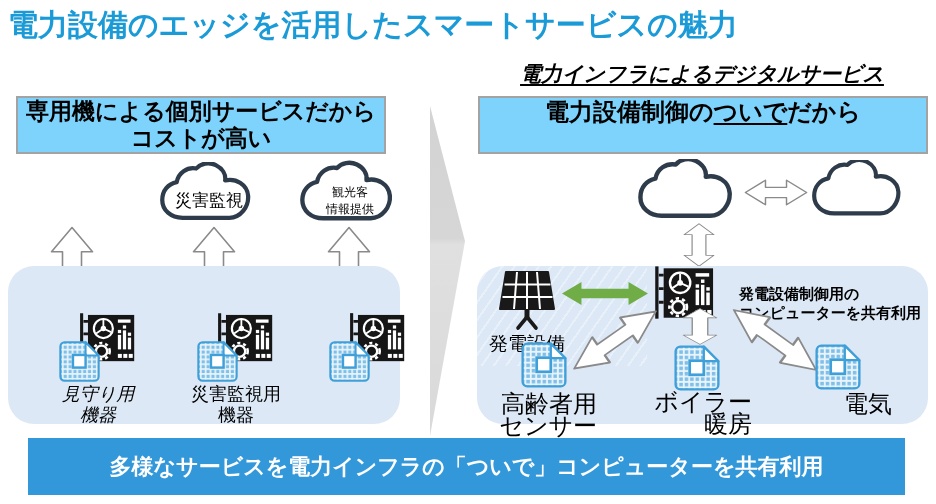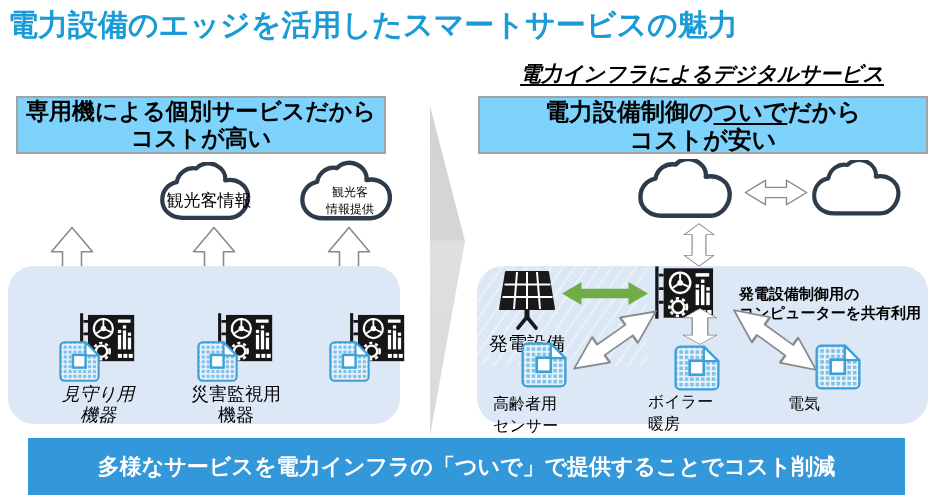--- a/index.html
+++ b/index.html
@@ -21,21 +21,21 @@
   .cloud-wrap{position:absolute;}
   .cloud-wrap svg{position:absolute;left:0;top:0;width:100%;height:100%;}
   .cloud-label{position:absolute;inset:0;display:flex;align-items:center;justify-content:center;
                padding-top:12px;font-size:17px;line-height:19px;text-align:center;white-space:pre-line;}
 
   .panel{background:#dce8f6;border-radius:26px;}
   .hatch{position:absolute;left:0;top:0;width:170px;height:100px;border-top-left-radius:26px;opacity:.65;
          background:repeating-linear-gradient(125deg,rgba(255,255,255,.55) 0 2px,rgba(255,255,255,0) 2px 10px);}
 
   .dev-label{font-size:18px;line-height:21px;text-align:center;white-space:pre-line;}
-  .chip-label{font-size:16px;line-height:22px;text-align:left;white-space:pre-line;}
+  .chip-label{font-size:24px;line-height:22px;text-align:right;white-space:pre-line;}
   .solar-label{font-size:19px;text-align:center;}
   .note{font-size:15px;font-weight:bold;line-height:19px;white-space:pre-line;}
 
   .chevron{left:430px;top:106px;width:35px;height:330px;
            clip-path:polygon(0 0,100% 41%,0 100%);
            background:linear-gradient(180deg,#d3d3d3 0%,#d6d6d6 40%,#e0e0e0 42%,#d9d9d9 100%);}
 
   .banner{left:28px;top:438px;width:877px;height:57px;background:#3398da;color:#fff;
           font-size:22px;font-weight:bold;display:flex;align-items:center;justify-content:center;white-space:nowrap;}
 
@@ -101,21 +101,21 @@
 
   <div class="abs ttl">電力設備のエッジを活用したスマートサービスの魅力</div>
 
   <div class="abs cost-box l">専用機による個別サービスだから
 コストが高い</div>
 
   <div class="cloud-wrap" style="left:158px;top:162px;width:102px;height:64px;">
     <svg>
         <use href="#sym-cloud"></use>
       </svg>
-    <div class="cloud-label">観光客情報</div>
+    <div class="cloud-label">災害監視</div>
   </div>
   <div class="cloud-wrap" style="left:298px;top:158px;width:104px;height:72px;">
     <svg>
         <use href="#sym-cloud"></use>
       </svg>
     <div class="cloud-label" style="font-size:12px;line-height:17px;padding-top:14px;">観光客
 情報提供</div>
   </div>
 
   <svg class="abs" style="left:50px;top:226px;" width="44" height="97">
@@ -158,21 +158,20 @@
   <div class="abs dev-label" style="left:23px;top:384px;width:150px;font-style:italic;">見守り用
 機器</div>
   <div class="abs dev-label" style="left:161px;top:384px;width:150px;">災害監視用
 機器</div>
 
   <div class="abs chevron"></div>
 
   <div class="abs sec-h r">電力インフラによるデジタルサービス</div>
   <div class="abs cost-box r">
     <div><span>電力設備制御の</span><span class="uline">ついで</span><span>だから</span></div>
-    <div>コストが安い</div>
   </div>
 
   <div class="cloud-wrap" style="left:636px;top:159px;width:106px;height:64px;">
     <svg>
         <use href="#sym-cloud"></use>
       </svg>
   </div>
   <div class="cloud-wrap" style="left:810px;top:160px;width:100px;height:60px;">
     <svg>
         <use href="#sym-cloud"></use>
@@ -228,15 +227,15 @@
   <svg class="abs" style="left:814px;top:343px;z-index:3;" width="48" height="48">
       <use href="#sym-chip"></use>
     </svg>
 
   <div class="abs chip-label" style="left:493px;top:393px;width:104px;">高齢者用
 センサー</div>
   <div class="abs chip-label" style="left:648px;top:391px;width:104px;">ボイラー
 暖房</div>
   <div class="abs chip-label" style="left:788px;top:393px;width:104px;">電気</div>
 
-  <div class="abs banner">多様なサービスを電力インフラの「ついで」で提供することでコスト削減</div>
+  <div class="abs banner">多様なサービスを電力インフラの「ついで」コンピューターを共有利用</div>
 
 </div>
 
 </body></html>

